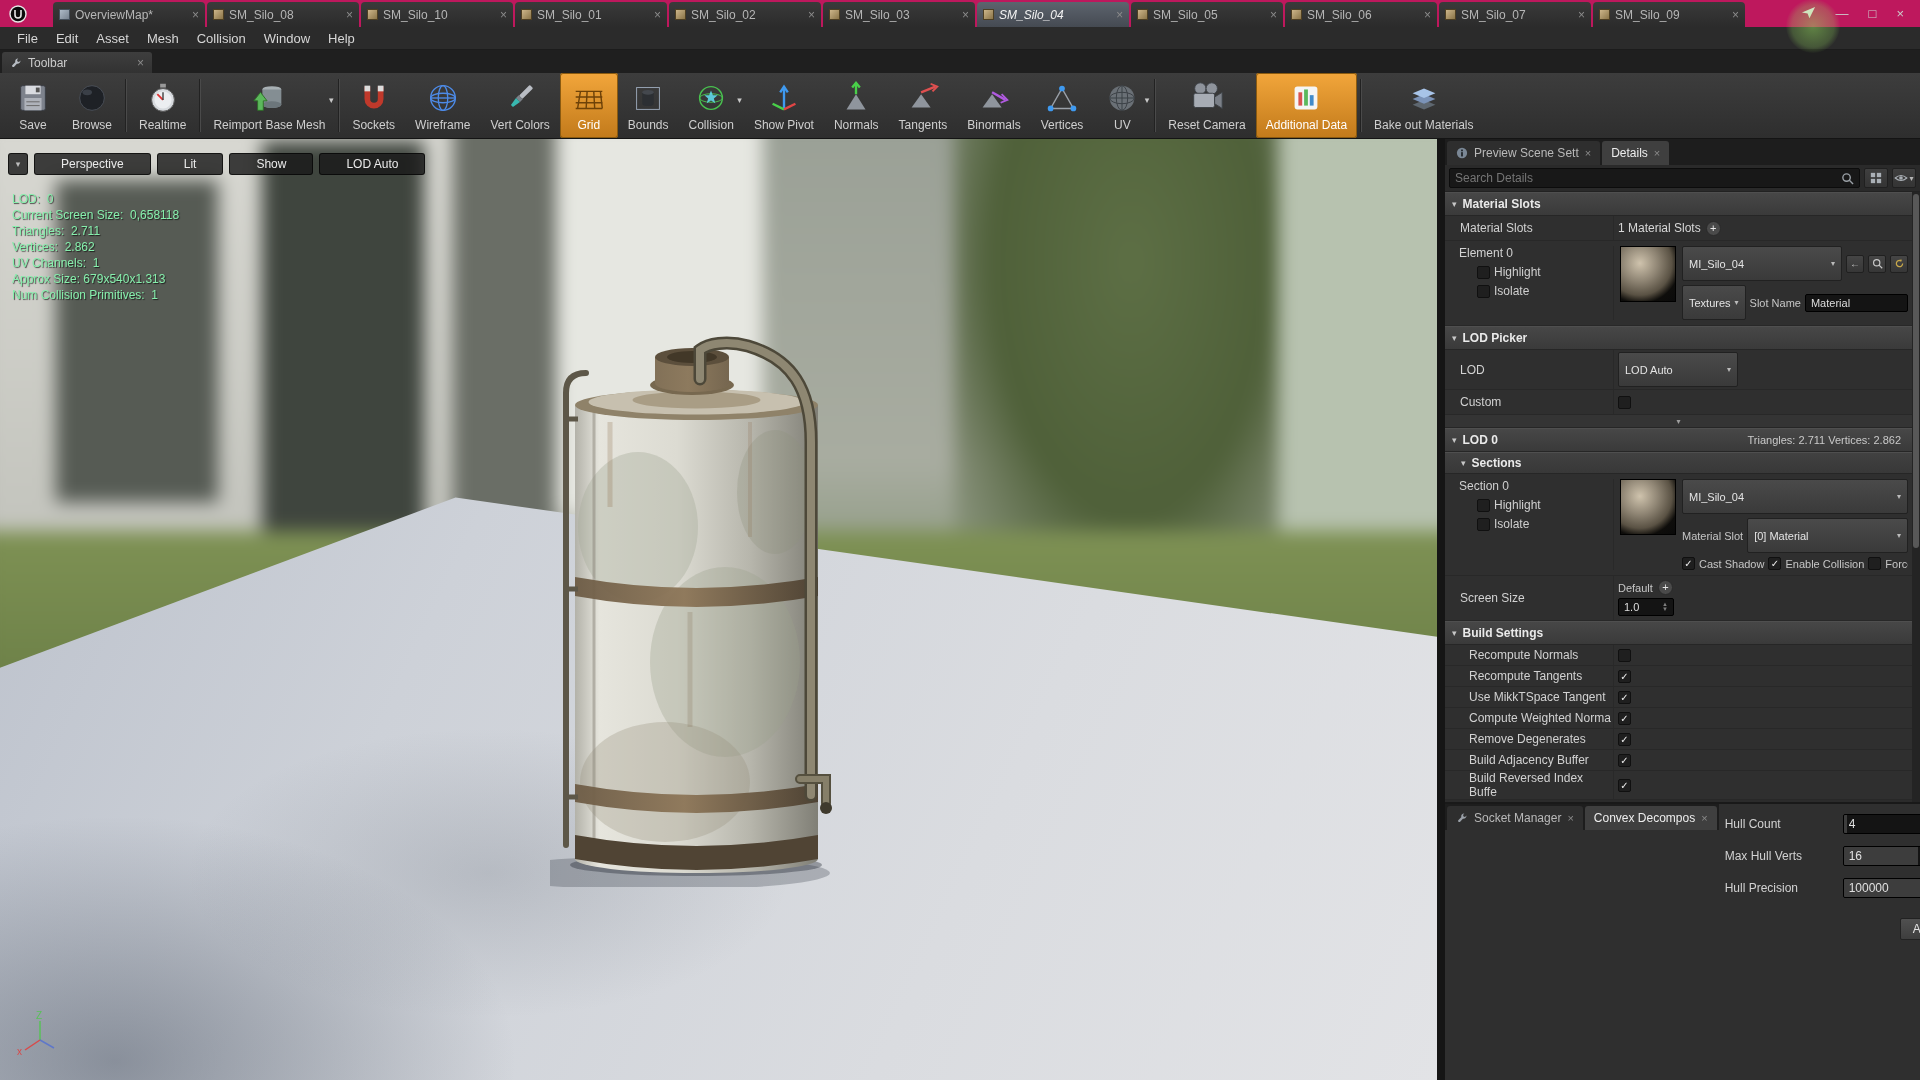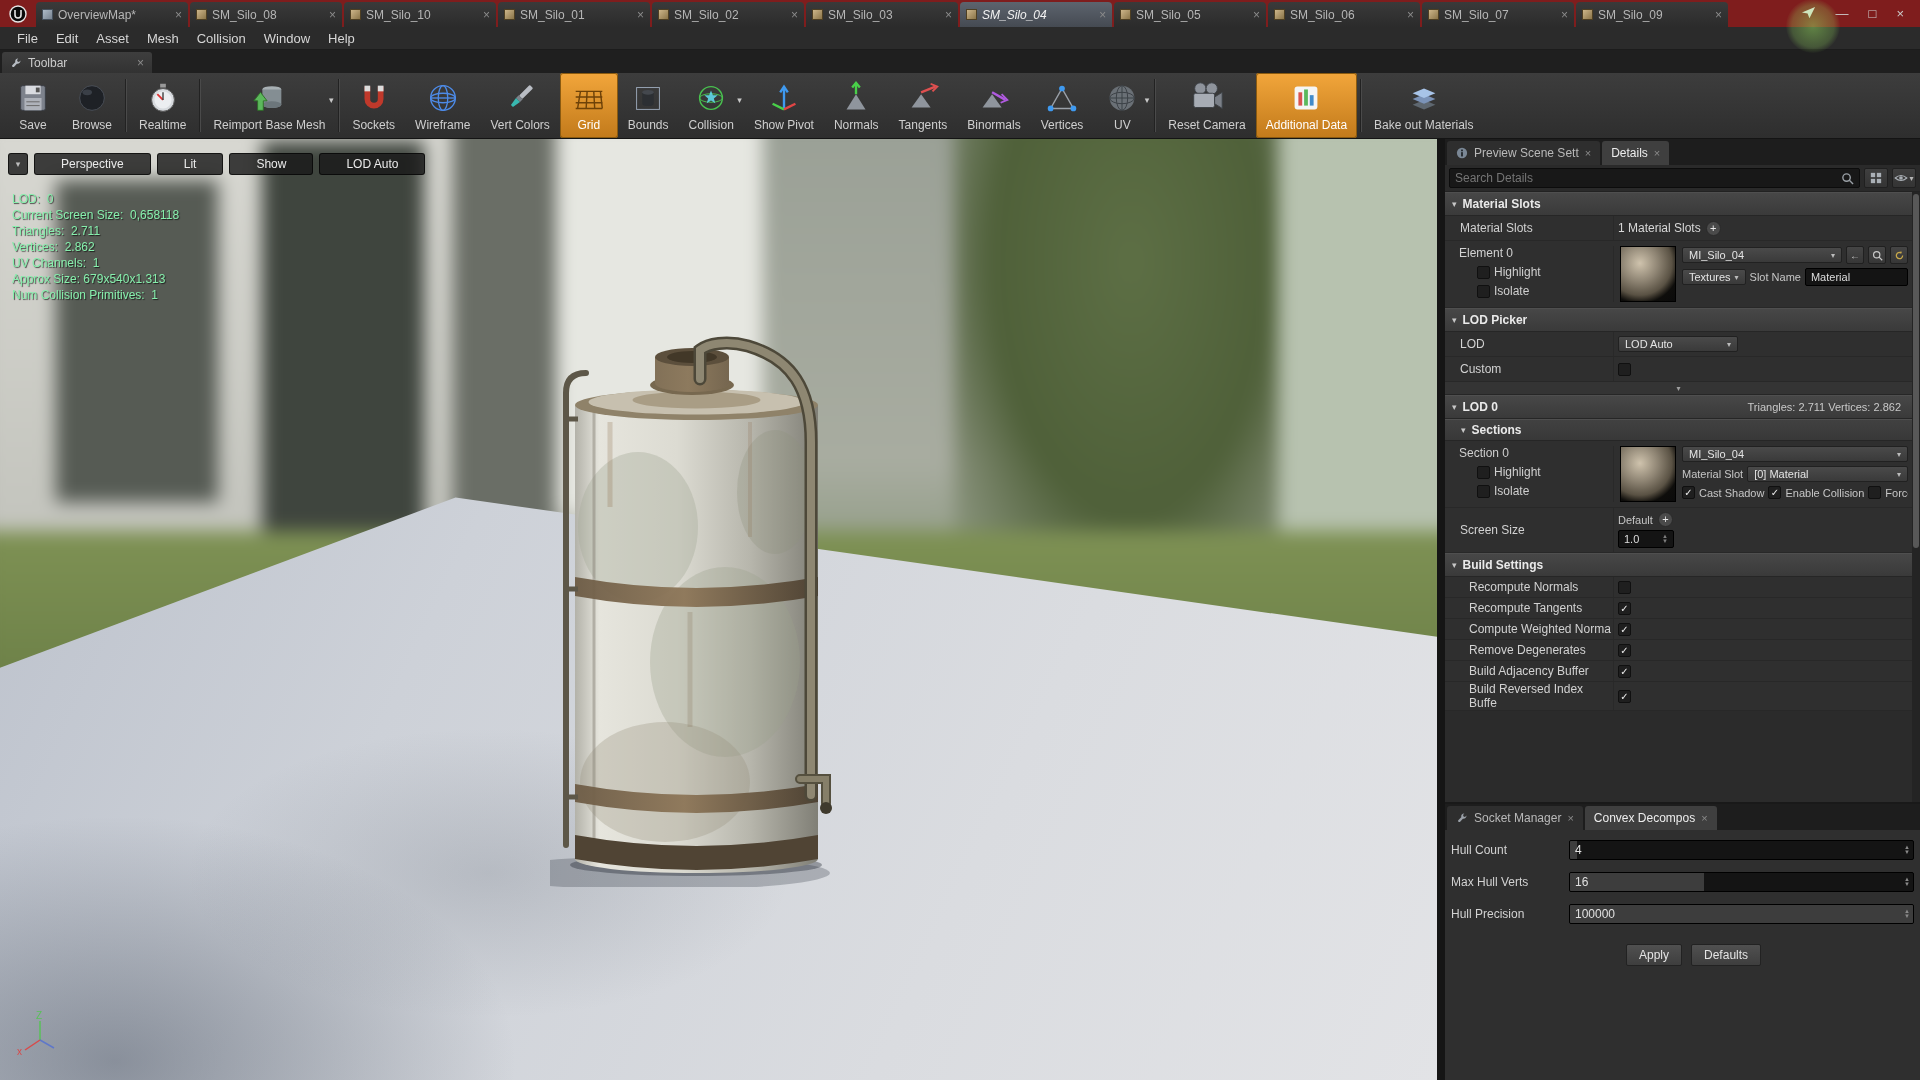--- a/index.html
+++ b/index.html
@@ -1,21 +1,21 @@
 <!DOCTYPE html>
 <html><head>
 <meta charset="utf-8">
 <style>
   * { box-sizing: border-box; margin: 0; padding: 0; }
   html,body { width:1920px; height:1080px; overflow:hidden; background:#101010;
     font-family:"Liberation Sans","DejaVu Sans",sans-serif; }
   .app { position:relative; width:1920px; height:1080px; background:#2b2b2b; }
 
   
-  .tabbar { position:relative; display:flex; align-items:stretch; height:27px; background:#7f1d1d; }
+  .tabbar { position:relative; display:flex; align-items:stretch; height:27px; background:#be185d;gap:17px; }
   .ue-logo { width:36px; display:flex; align-items:center; justify-content:center; }
   .tabs { display:flex; flex:1; align-items:flex-end; gap:2px; padding-top:2px; overflow:hidden; }
   .tab { width:152px; height:25px; background:linear-gradient(#3a3a3a,#2b2b2b); border-radius:4px 4px 0 0;
     display:flex; align-items:center; gap:5px; padding:0 6px; color:#b6b6b6; font-size:12px; flex:none; }
   .tab.active { background:linear-gradient(#5d646e,#454a52); color:#f2f2f2;font-style:italic; }
   .tab-icon { width:11px; height:11px; flex:none; background:linear-gradient(135deg,#cdb68a,#8a7448); border:1px solid #4e3f22; }
   .tab-icon.level { background:linear-gradient(135deg,#aebbc8,#77828f); border-color:#45505c; }
   .tab-label { flex:1; overflow:hidden; white-space:nowrap; text-overflow:ellipsis; }
   .tab-close { color:#8b8b8b; font-size:12px; line-height:1; }
   .win-controls { display:flex; align-items:center; gap:20px; padding:0 16px; color:#cccccc; font-size:13px; }
@@ -123,21 +123,21 @@
   .elem-left { width:169px; flex:none; padding-left:14px; display:flex; flex-direction:column; gap:5px;
     font-size:12px; color:#d2d2d2; border-right:1px solid #292929; }
   .cbrow { display:flex; align-items:center; gap:4px; margin-left:18px; font-size:12px; color:#cfcfcf; white-space:nowrap; }
   .cbrow.noind { margin-left:0; }
   .elem-right { flex:1; display:flex; gap:6px; padding:0 4px 0 6px; min-width:0; }
   .thumb { width:56px; height:56px; flex:none; border:1px solid #000;
     background:radial-gradient(circle at 35% 30%,#cfc3ad 0%,#8f8574 35%,#5a5244 62%,#2a261f 72%,#0e0d0b 78%,#0a0a0a 100%); }
   .elem-ctrl { flex:1; display:flex; flex-direction:column; gap:4px; min-width:0; }
   .ctrl-row { display:flex; align-items:center; gap:4px; min-width:0; overflow:hidden; white-space:nowrap; }
 
-  .dropdown { height:16px; background:linear-gradient(#4a4a4a,#3a3a3a); border:1px solid #212121; border-radius:2px;
+  .dropdown { height:35px; background:linear-gradient(#4a4a4a,#3a3a3a); border:1px solid #212121; border-radius:2px;
     display:flex; align-items:center; gap:4px; font-size:11px; color:#e4e4e4; padding:0 6px; flex:none; }
   .dropdown.grow { flex:1; min-width:0; }
   .dropdown .dd-label { overflow:hidden; text-overflow:ellipsis; }
   .dropdown .dd-arrow { margin-left:auto; font-size:8px; color:#bbbbbb; }
   .mini-btn { width:18px; height:18px; flex:none; background:linear-gradient(#454545,#373737); border:1px solid #202020;
     border-radius:2px; display:flex; align-items:center; justify-content:center; color:#c9c9c9; font-size:10px; }
   .small-label { font-size:11px; color:#c6c6c6; flex:none; }
   .tinput { height:18px; background:#141414; border:1px solid #000; border-radius:2px; color:#dddddd;
     font-size:11px; display:flex; align-items:center; padding:0 5px; }
   .tinput.grow { flex:1; min-width:0; }
@@ -145,21 +145,21 @@
   .spin-arrows { margin-left:auto; color:#7e7e7e; font-size:6px; line-height:5px; display:flex; flex-direction:column; }
 
   .cb { width:13px; height:13px; flex:none; background:#1f1f1f; border:1px solid #101010; border-radius:2px;
     display:inline-flex; align-items:center; justify-content:center; color:#ececec; font-size:10px; }
   .cb.checked::after { content:"✓"; }
 
   .expander-row { height:13px; background:#343434; border-bottom:1px solid #262626; display:flex;
     align-items:center; justify-content:center; color:#9e9e9e; font-size:8px; }
 
   
-  .convex { height:278px; flex:none; background:#2f2f2f; border-top:2px solid #191919; display:flex; flex-direction:column; }
+  .convex { height:278px; flex:none; background:#2f2f2f; border-top:2px solid #191919; display:flex; flex-direction:row; }
   .cv-tabs { height:26px; flex:none; background:#1d1d1d; display:flex; align-items:flex-end; gap:2px; padding:3px 2px 0; }
   .cv-body { padding:8px 6px; display:flex; flex-direction:column; gap:8px; font-size:12px; color:#d2d2d2; }
   .cv-row { display:flex; align-items:center; height:24px; }
   .cv-label { width:118px; flex:none; }
   .spin { flex:1; height:20px; background:#141414; border:1px solid #000; border-radius:2px; position:relative;
     display:flex; align-items:center; overflow:hidden; }
   .spin .fill { position:absolute; left:0; top:0; bottom:0; background:#3d3d3d; }
   .spin .val { position:relative; padding-left:5px; font-size:12px; color:#e0e0e0; }
   .spin .arrows { position:absolute; right:3px; top:0; bottom:0; display:flex; flex-direction:column;
     justify-content:center; color:#8a8a8a; font-size:6px; line-height:5px; }
@@ -787,20 +787,26 @@
                 <span class="cb"></span>
               </div>
           </div>
           <div class="row" style="min-height:21px;">
             <div class="rlabel indent">Recompute Tangents</div>
             <div class="rvalue">
                 <span class="cb checked"></span>
               </div>
           </div>
           <div class="row" style="min-height:21px;">
+            <div class="rlabel indent">Use MikkTSpace Tangent</div>
+            <div class="rvalue">
+                <span class="cb checked"></span>
+              </div>
+          </div>
+          <div class="row" style="min-height:21px;">
             <div class="rlabel indent">Compute Weighted Norma</div>
             <div class="rvalue">
                 <span class="cb checked"></span>
               </div>
           </div>
           <div class="row" style="min-height:21px;">
             <div class="rlabel indent">Remove Degenerates</div>
             <div class="rvalue">
                 <span class="cb checked"></span>
               </div>

